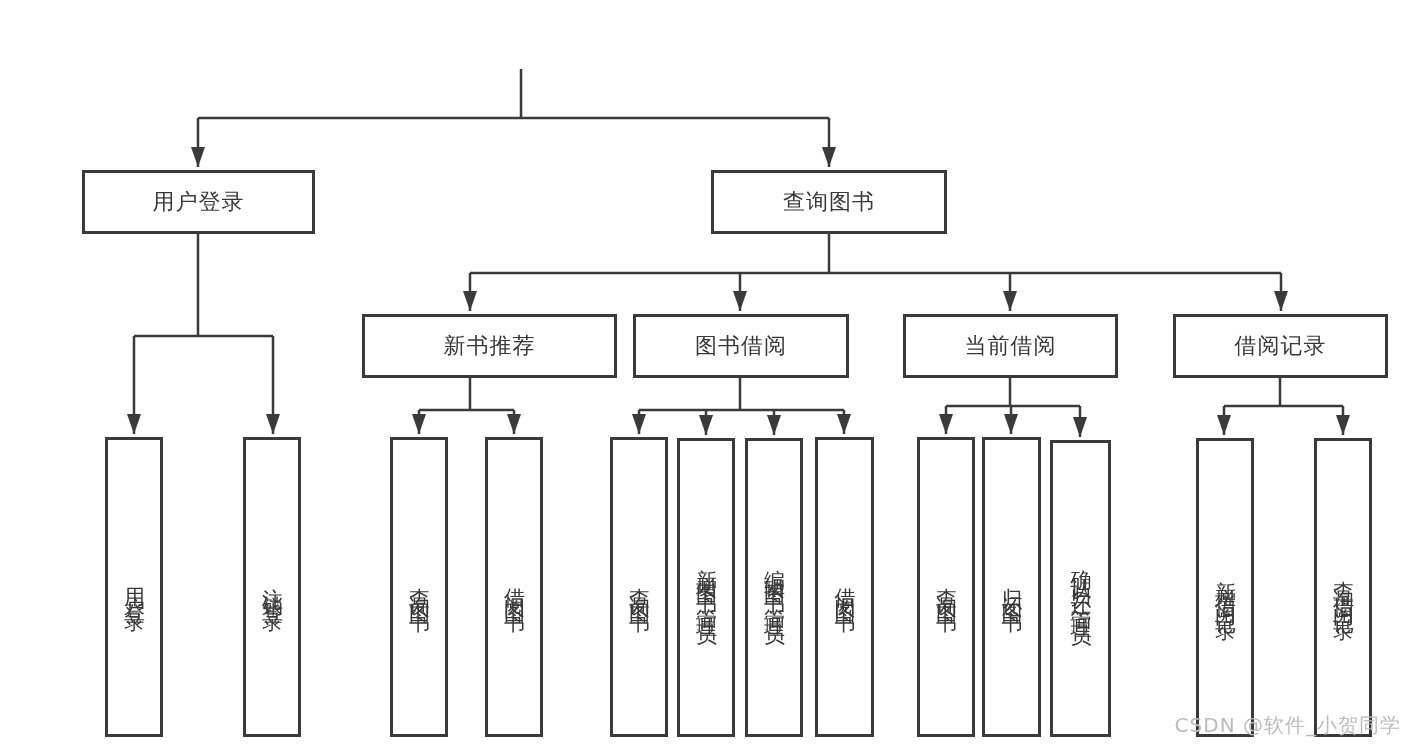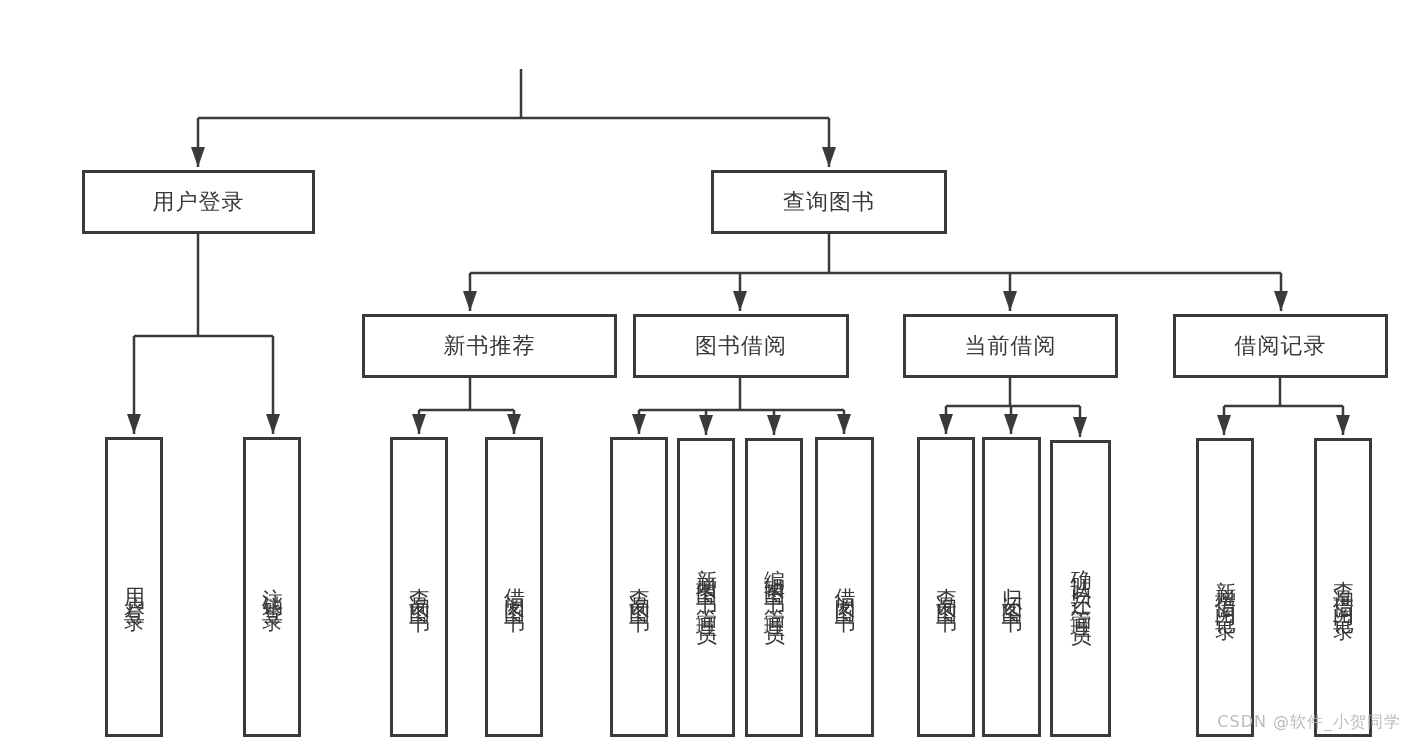--- a/index.html
+++ b/index.html
@@ -32,21 +32,21 @@
     text-orientation:mixed;
     font-size:21px;
     letter-spacing:8px;
     line-height:1;
   }
   .watermark{
     position:absolute;
     right:4px;
     top:712px;
     z-index:3;
-    font-size:16px;
+    font-size:20px;
     color:#bcbcbc;
     letter-spacing:1px;
     white-space:nowrap;
   }
   .cline{stroke:#3a3a3a;stroke-width:2.5;fill:none;}
 </style>
 </head>
 <body>
 
 <div id="canvas">

